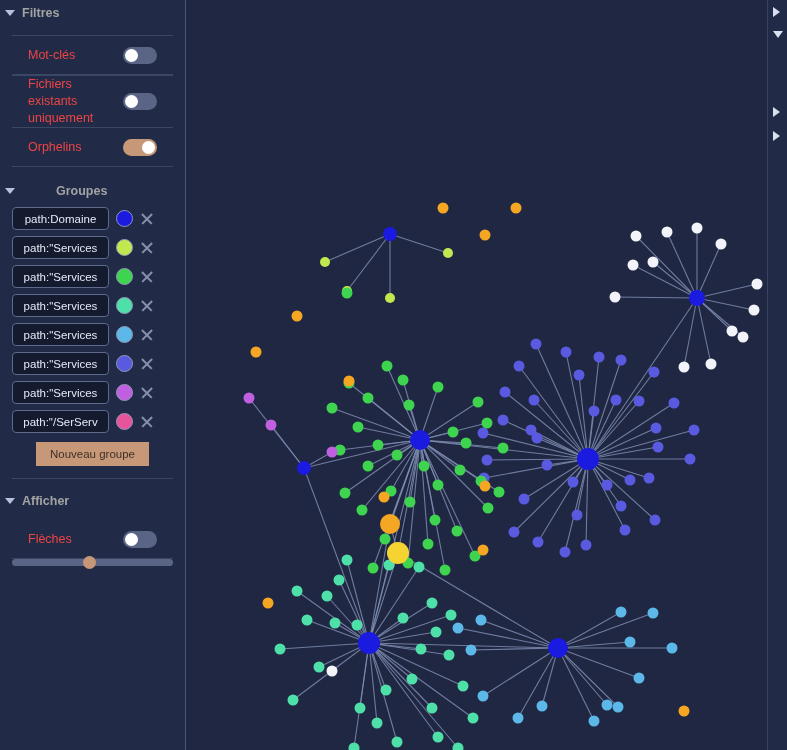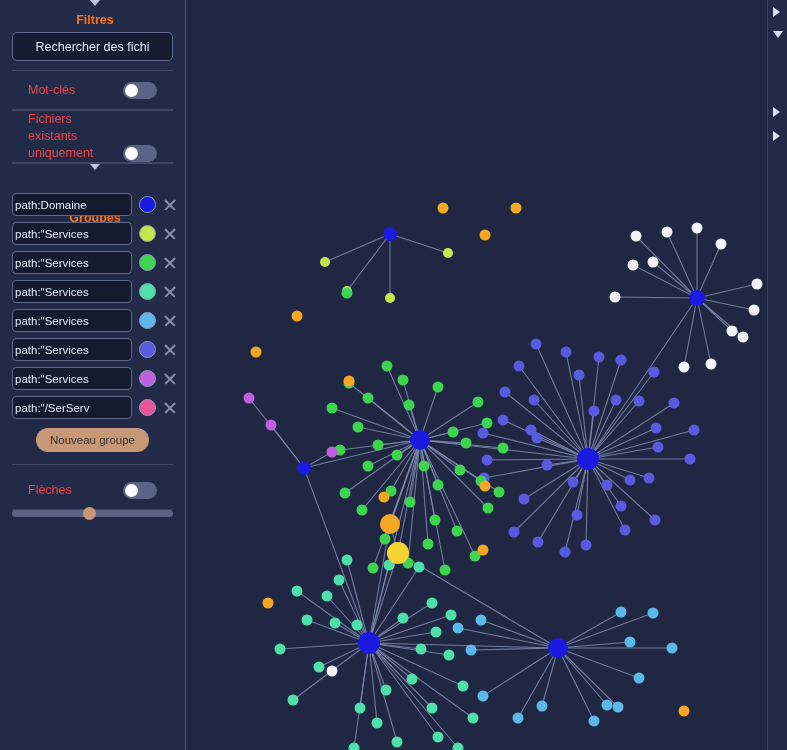--- a/index.html
+++ b/index.html
@@ -18,21 +18,21 @@
     position:absolute;left:0;top:0;width:186px;height:750px;
     background:#212b47;
     border-right:1px solid #4a5678;
     box-sizing:border-box;
     overflow:hidden;
   }
   .section-head{
     display:flex;align-items:center;gap:7px;
     padding:0 0 0 5px;
     height:26px;
-    font-size:12.5px;font-weight:bold;color:#f97316;flex-direction:column;
+    font-size:12.5px;font-weight:bold;color:#a3a3a3;
   }
   .tri{
     width:0;height:0;
     border-left:5px solid transparent;
     border-right:5px solid transparent;
     border-top:6px solid #b9c2d8;
   }
   .sec-body{padding:0 12px;}
 
   .search-wrap{padding:6px 12px 0 12px;}
@@ -76,27 +76,28 @@
   }
   .toggle.on .knob{left:auto;right:2px;}
 
   
   .group-row{
     display:flex;align-items:center;gap:7px;
     padding:3px 0;
   }
   .group-input{
     box-sizing:border-box;
-    width:120px;height:23px;
+    width:97px;height:23px;
     background:#141b2f;
     border:1px solid #5d6a8c;
     border-radius:4px;
     color:#e5eaf6;
     font-size:11.5px;
     font-family:"Liberation Sans",sans-serif;
+    text-align:center;
     outline:none;
     padding:0 2px;
   }
   .swatch{
     width:17px;height:17px;border-radius:50%;
     border:1px solid #8e98b5;
     box-sizing:border-box;
     flex:none;cursor:pointer;
   }
   .xbtn{
@@ -106,21 +107,21 @@
   .xbtn:before,.xbtn:after{
     content:"";position:absolute;left:0;top:6px;
     width:14px;height:1.5px;background:#9aa3bd;
   }
   .xbtn:before{transform:rotate(45deg);}
   .xbtn:after{transform:rotate(-45deg);}
 
   .new-group{
     display:block;margin:6px auto 10px auto;
     background:#c79878;
-    border:none;border-radius:12px;
+    border:none;border-radius:0;
     color:#3c3028;
     font-size:11.5px;
     font-family:"Liberation Sans",sans-serif;
     padding:6px 14px;
     cursor:pointer;
   }
 
   .slider-label{font-size:12.5px;color:#c9d1e4;padding:0 12px 6px 12px;}
   .slider-track{
     margin:0 12px;height:7px;border-radius:4px;background:#5a6585;
@@ -168,47 +169,50 @@
 
 <div id="app">
 
   <div id="sidebar">
 
     <div class="section-head">
       <span class="tri"></span>
       <span>Filtres</span>
     </div>
 
-    <div class="search-wrap">
-      <input class="search-input" type="text" placeholder="Rechercher des fichi" style="">
-    </div>
 
     <div class="rule" style="margin-top:9px;"></div>
 
     <div class="filter-row">
       <span class="lbl">Mot-clés</span>
       <span class="toggle off">
           <span class="knob"></span>
         </span>
     </div>
     <div class="rule"></div>
 
     <div class="rule"></div>
 
-    <div class="filter-row" style="min-height:44px;align-items:flex-end;">
+    <div class="filter-row" style="min-height:44px;">
       <span class="lbl">Fichiers existants uniquement</span>
       <span class="toggle off">
           <span class="knob"></span>
         </span>
     </div>
     <div class="rule"></div>
 
+    <div class="filter-row">
+      <span class="lbl">Orphelins</span>
+      <span class="toggle on">
+          <span class="knob"></span>
+        </span>
+    </div>
     <div class="rule"></div>
 
-    <div class="section-head" style="gap:41px;">
+    <div class="section-head" style="margin-top:11px;gap:41px;">
       <span class="tri"></span>
       <span>Groupes</span>
     </div>
 
     <div class="sec-body" id="groups-list">
         <div class="group-row">
           <input class="group-input" type="text" value="path:Domaine" style="">
           <span class="swatch" style="background: rgb(26, 26, 224);"></span>
           <span class="xbtn"></span>
         </div>
@@ -246,20 +250,24 @@
           <input class="group-input" type="text" value="path:&quot;/SerServ" style="">
           <span class="swatch" style="background: rgb(232, 84, 156);"></span>
           <span class="xbtn"></span>
         </div>
       </div>
 
     <button class="new-group">Nouveau groupe</button>
 
     <div class="rule" style="margin-top:12px;"></div>
 
+    <div class="section-head" style="margin-top:9px;">
+      <span class="tri"></span>
+      <span>Afficher</span>
+    </div>
 
     <div class="filter-row" style="margin-top:6px;">
       <span class="lbl">Flèches</span>
       <span class="toggle off">
           <span class="knob"></span>
         </span>
     </div>
     <div class="rule"></div>
 
     <div class="slider-track">

